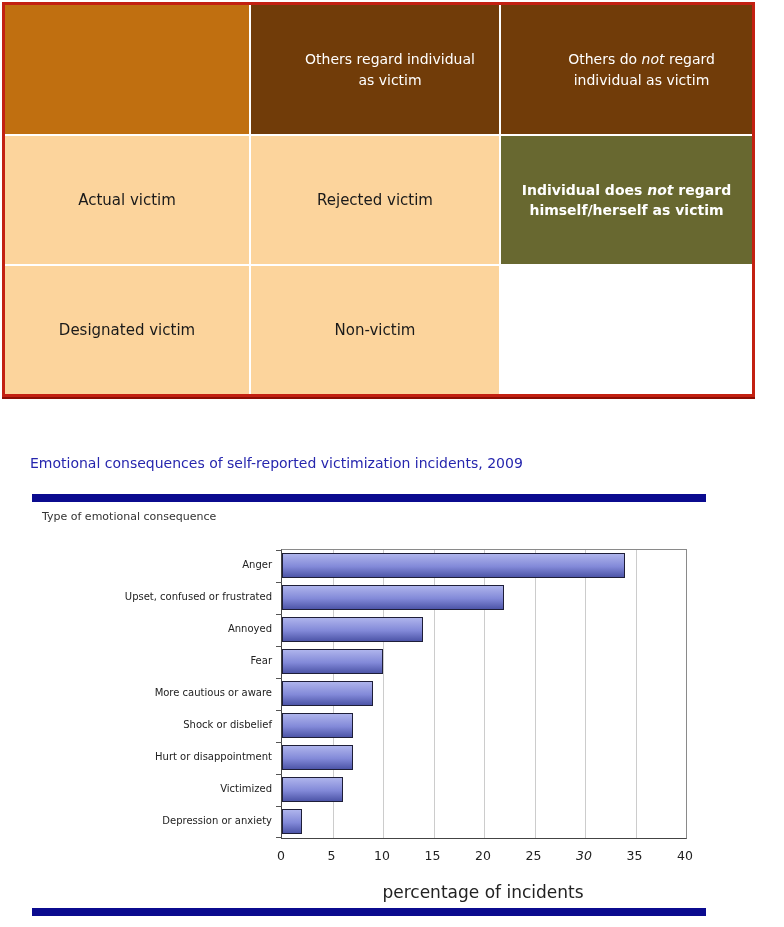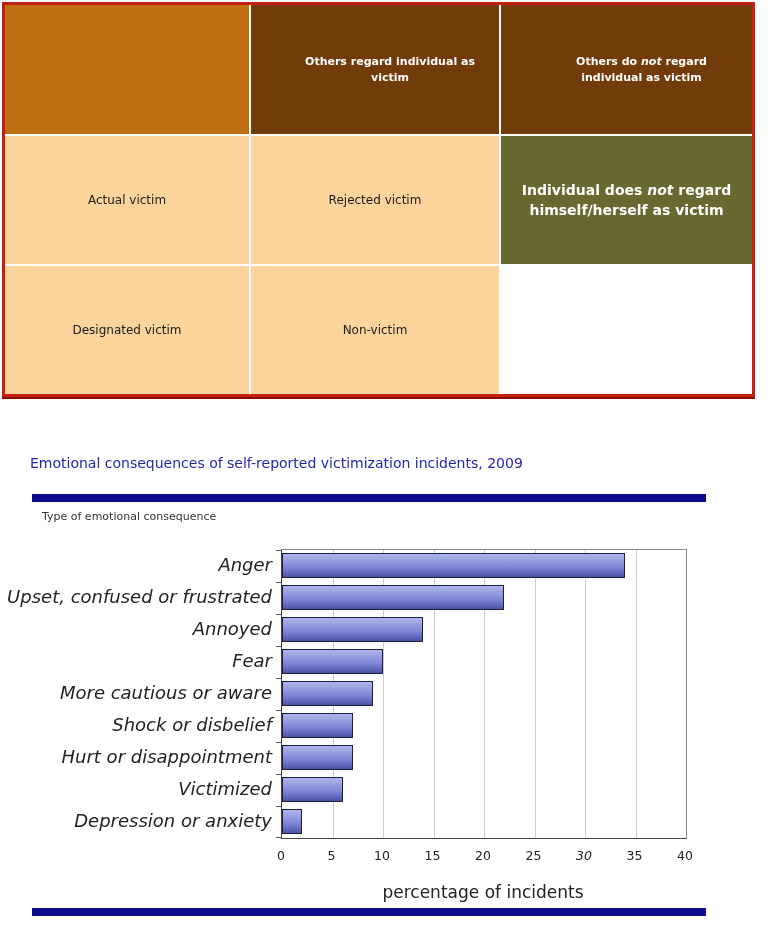--- a/index.html
+++ b/index.html
@@ -19,29 +19,29 @@
     border:3px solid var(--t-border);
     box-shadow:0 2px 0 var(--t-border_dark);
   }
   .cell{
     display:flex;align-items:center;justify-content:center;
     text-align:center;padding:6px 16px;box-sizing:border-box;
   }
   .cell.corner{background:var(--t-corner_bg);}
   .cell.colhead{
     background:var(--t-header_bg);color:var(--t-header_text);
-    font-weight:bold;font-size:11px;line-height:1.45;padding-left:46px;
+    font-weight:normal;font-size:14px;line-height:1.45;padding-left:46px;
   }
   .cell.rowhead{
     background:var(--t-row_header_bg);color:var(--t-header_text);
     font-weight:bold;font-size:14px;line-height:1.45;
   }
   .cell.datacell{
     background:var(--t-cell_bg);color:var(--t-cell_text);
-    font-size:12px;
+    font-size:15px;
   }
   .cell em{font-style:italic;}
 
   
   .chart-title{
     position:absolute;left:30px;top:455px;width:750px;
     font-size:14px;color:var(--c-title);white-space:nowrap;
   }
   .rule{position:absolute;left:32px;width:674px;height:8px;background:var(--c-rule);}
   .rule.top-rule{top:494px;}
@@ -59,21 +59,21 @@
   .gridline{position:absolute;top:0;bottom:0;width:1px;background:#cccccc;}
   .bar{
     position:absolute;left:0;height:25px;box-sizing:border-box;
     background:linear-gradient(180deg,var(--c-bar_top) 0%,var(--c-bar_mid) 55%,var(--c-bar_bottom) 100%);
     border:1px solid var(--c-bar_border);
   }
   .ytick{position:absolute;left:-6px;width:6px;height:1px;background:#555555;}
   .ylabels{position:absolute;left:0;top:549px;width:272px;height:288px;}
   .cat-label{
     position:absolute;right:0;height:32px;line-height:32px;
-    font-size:18px;color:#222222;white-space:nowrap;font-style:italic;
+    font-size:10px;color:#222222;white-space:nowrap;
   }
   .xticks{position:absolute;left:281px;top:848px;width:404px;height:16px;}
   .xtick-label{
     position:absolute;transform:translateX(-50%);
     font-size:12.5px;color:#222222;
   }
   .xlabel{
     position:absolute;left:281px;top:882px;width:404px;
     text-align:center;font-size:17px;color:#222222;
   }

